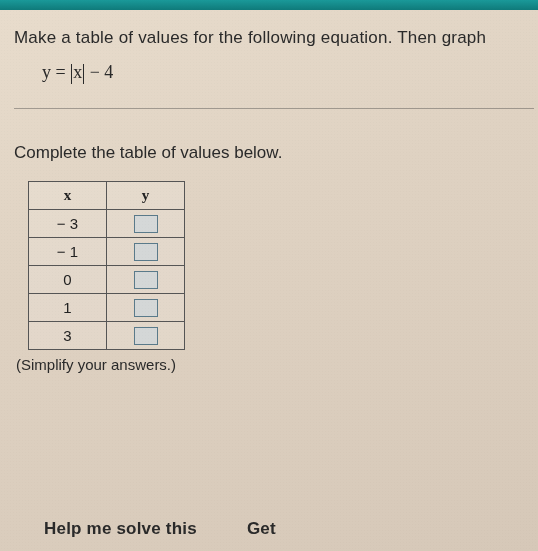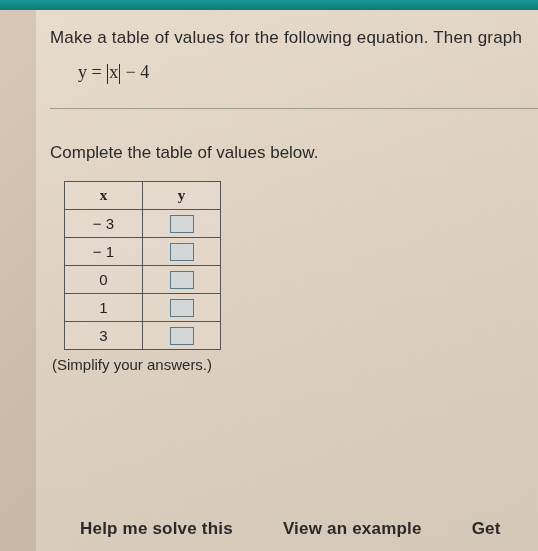--- a/index.html
+++ b/index.html
@@ -14,21 +14,20 @@
     .top-bar {
       background: linear-gradient(180deg, #1a9999 0%, #0f7a7a 100%);
       height: 10px;
       width: 100%;
     }
     .content {
       background: linear-gradient(160deg, #e8dccc 0%, #dfd2c2 40%, #d6c8b8 100%);
       padding: 18px 0 0 14px;
       height: calc(100% - 10px);
       position: relative;
-      margin-left: 36px;
     }
     .instruction {
       font-size: 17px;
       color: #2a2a2a;
       margin-bottom: 14px;
       letter-spacing: 0.2px;
     }
     .equation {
       font-size: 18px;
       color: #2a2a2a;
@@ -164,16 +163,15 @@
       <td class="x-cell">3</td>
       <td class="y-cell"><span class="input-box"></span></td>
     </tr>
   </tbody>
     </table>
 
   <p class="simplify">(Simplify your answers.)</p>
 
   <div class="bottom-links">
     <span>Help me solve this</span>
-    <span>View an example</span>
     <span>Get </span>
   </div>
 </div>
 
 </body></html>

